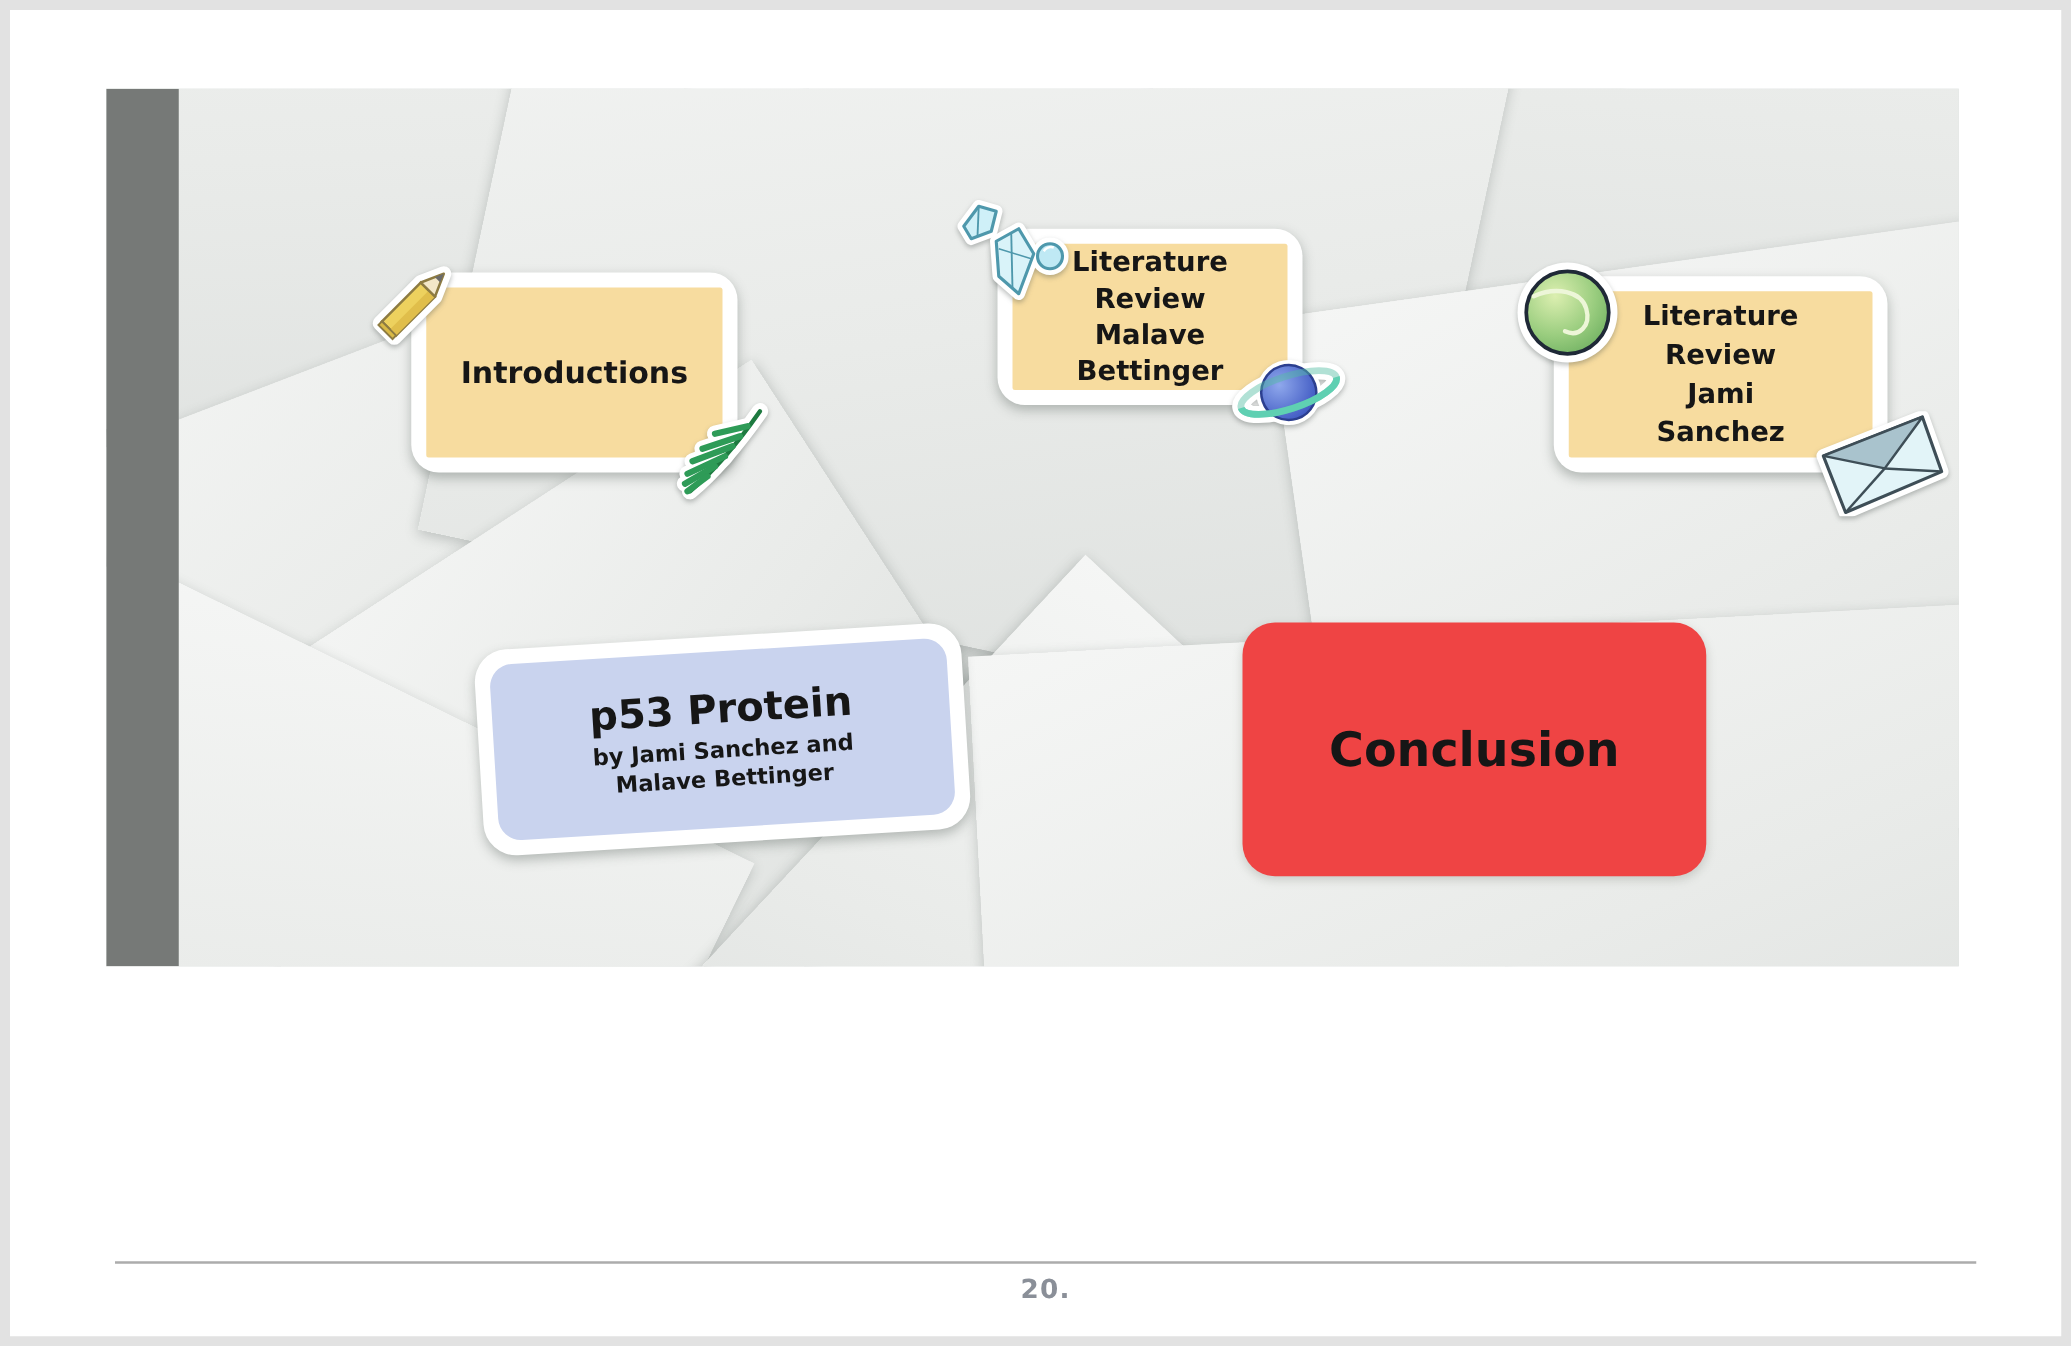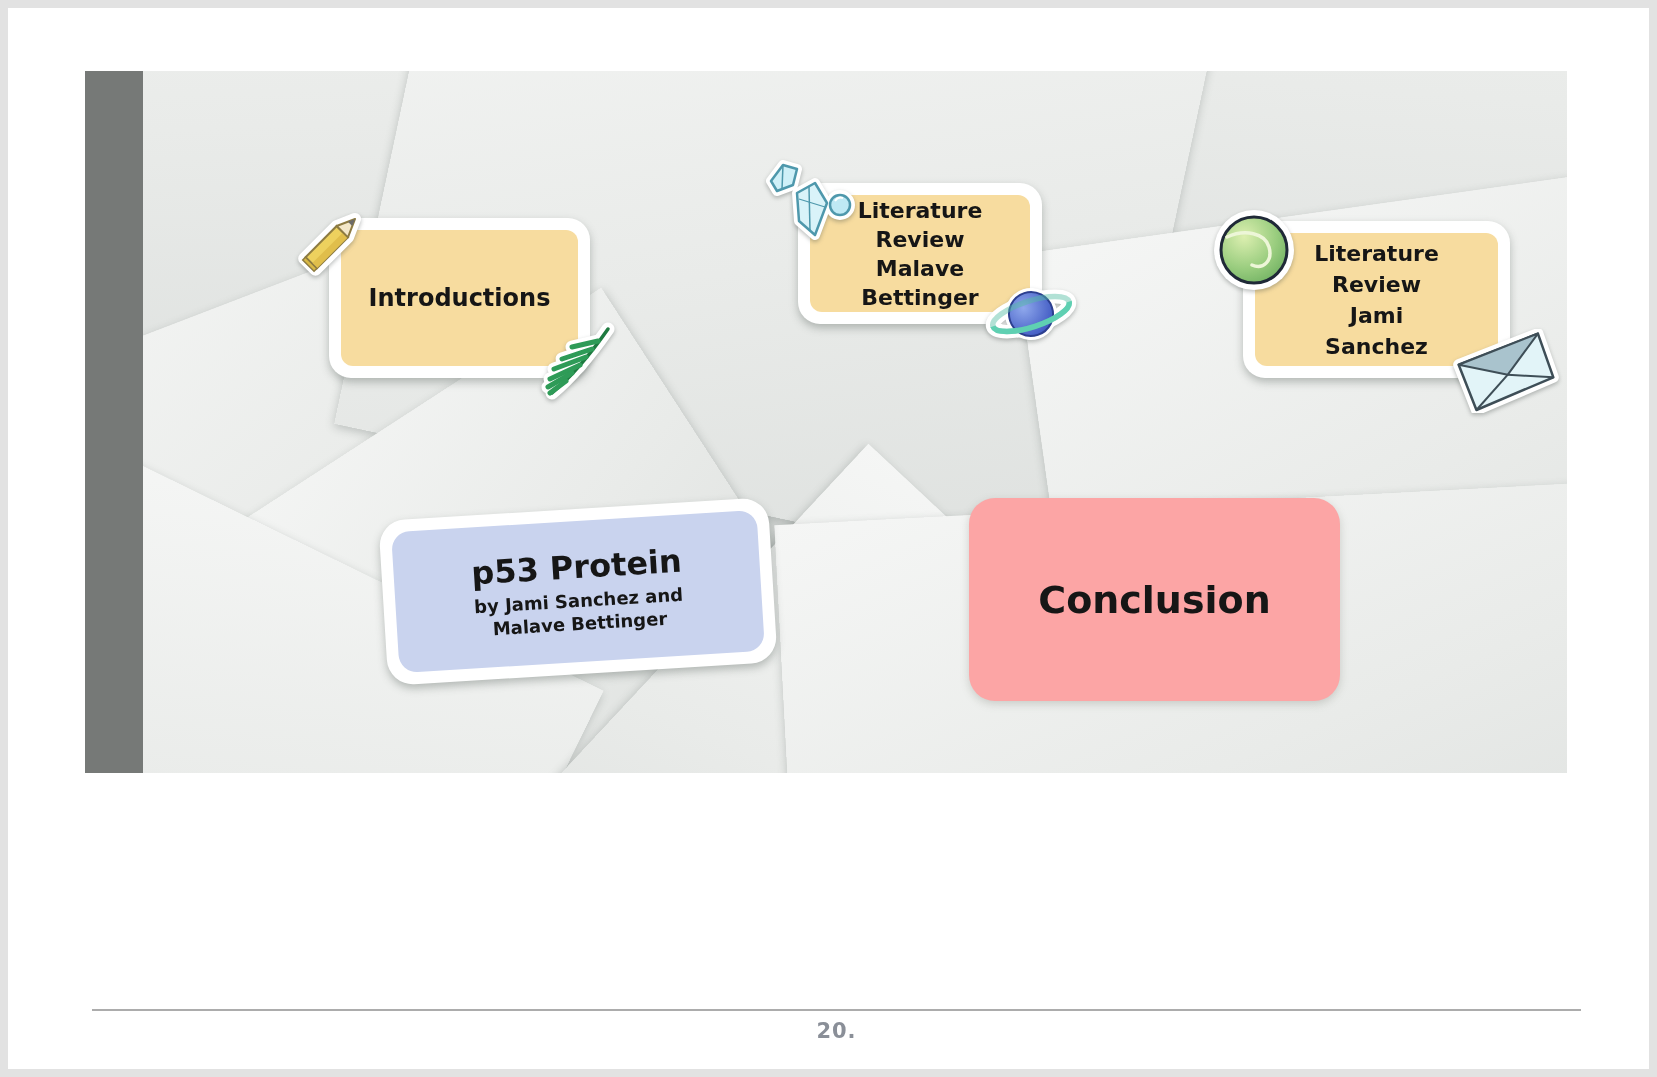--- a/index.html
+++ b/index.html
@@ -30,21 +30,21 @@
   }
   
   .card{
     position:absolute;z-index:6;
     background:#ffffff;border-radius:22px;padding:12px;
     box-sizing:border-box;
     box-shadow:0 4px 9px rgba(70,80,75,.35);
   }
   .card-inner{
     width:100%;height:100%;
-    border-radius:12px;
+    border-radius:2px;
     display:flex;align-items:center;justify-content:center;
     flex-direction:column;text-align:center;
   }
   .card-label{
     font-weight:700;color:#161616;white-space:pre-line;
   }
   .plain-card{
     position:absolute;z-index:6;
     border-radius:26px;
     display:flex;align-items:center;justify-content:center;
@@ -109,21 +109,21 @@
     </div>
 
     <div class="card" style="left:298px;top:438px;width:390px;height:165px;transform:rotate(-3.5deg);border-radius:26px;">
       <div class="card-inner" style="background:#C9D3EE;border-radius:18px;">
         <div class="card-label" style="font-size:32px;">p53 Protein</div>
         <div class="card-label" style="font-size:18px;line-height:23px;margin-top:3px;">by Jami Sanchez and
 Malave Bettinger</div>
       </div>
     </div>
 
-    <div class="plain-card" style="left:884px;top:427px;width:371px;height:203px;background:#fca5a5;">
+    <div class="plain-card" style="left:909px;top:427px;width:371px;height:203px;background:#ef4444;">
       <div class="card-label" style="font-size:38px;">Conclusion</div>
     </div>
 
     <div class="icon" style="left:206px;top:126px;">
       <svg width="80" height="92" viewBox="0 0 80 92">
         <g transform="rotate(45 40 46)">
           <polygon points="32,76 32,30 40,12 48,30 48,76" fill="#ffffff" stroke="#ffffff" stroke-width="12" stroke-linejoin="round"></polygon>
           <rect x="32" y="30" width="16" height="44" fill="#EDD15E" stroke="#8D7B42" stroke-width="2"></rect>
           <rect x="41" y="30" width="7" height="44" fill="#E0BE4B"></rect>
           <polygon points="32,30 48,30 40,12" fill="#F3E7C8" stroke="#8D7B42" stroke-width="2" stroke-linejoin="round"></polygon>

